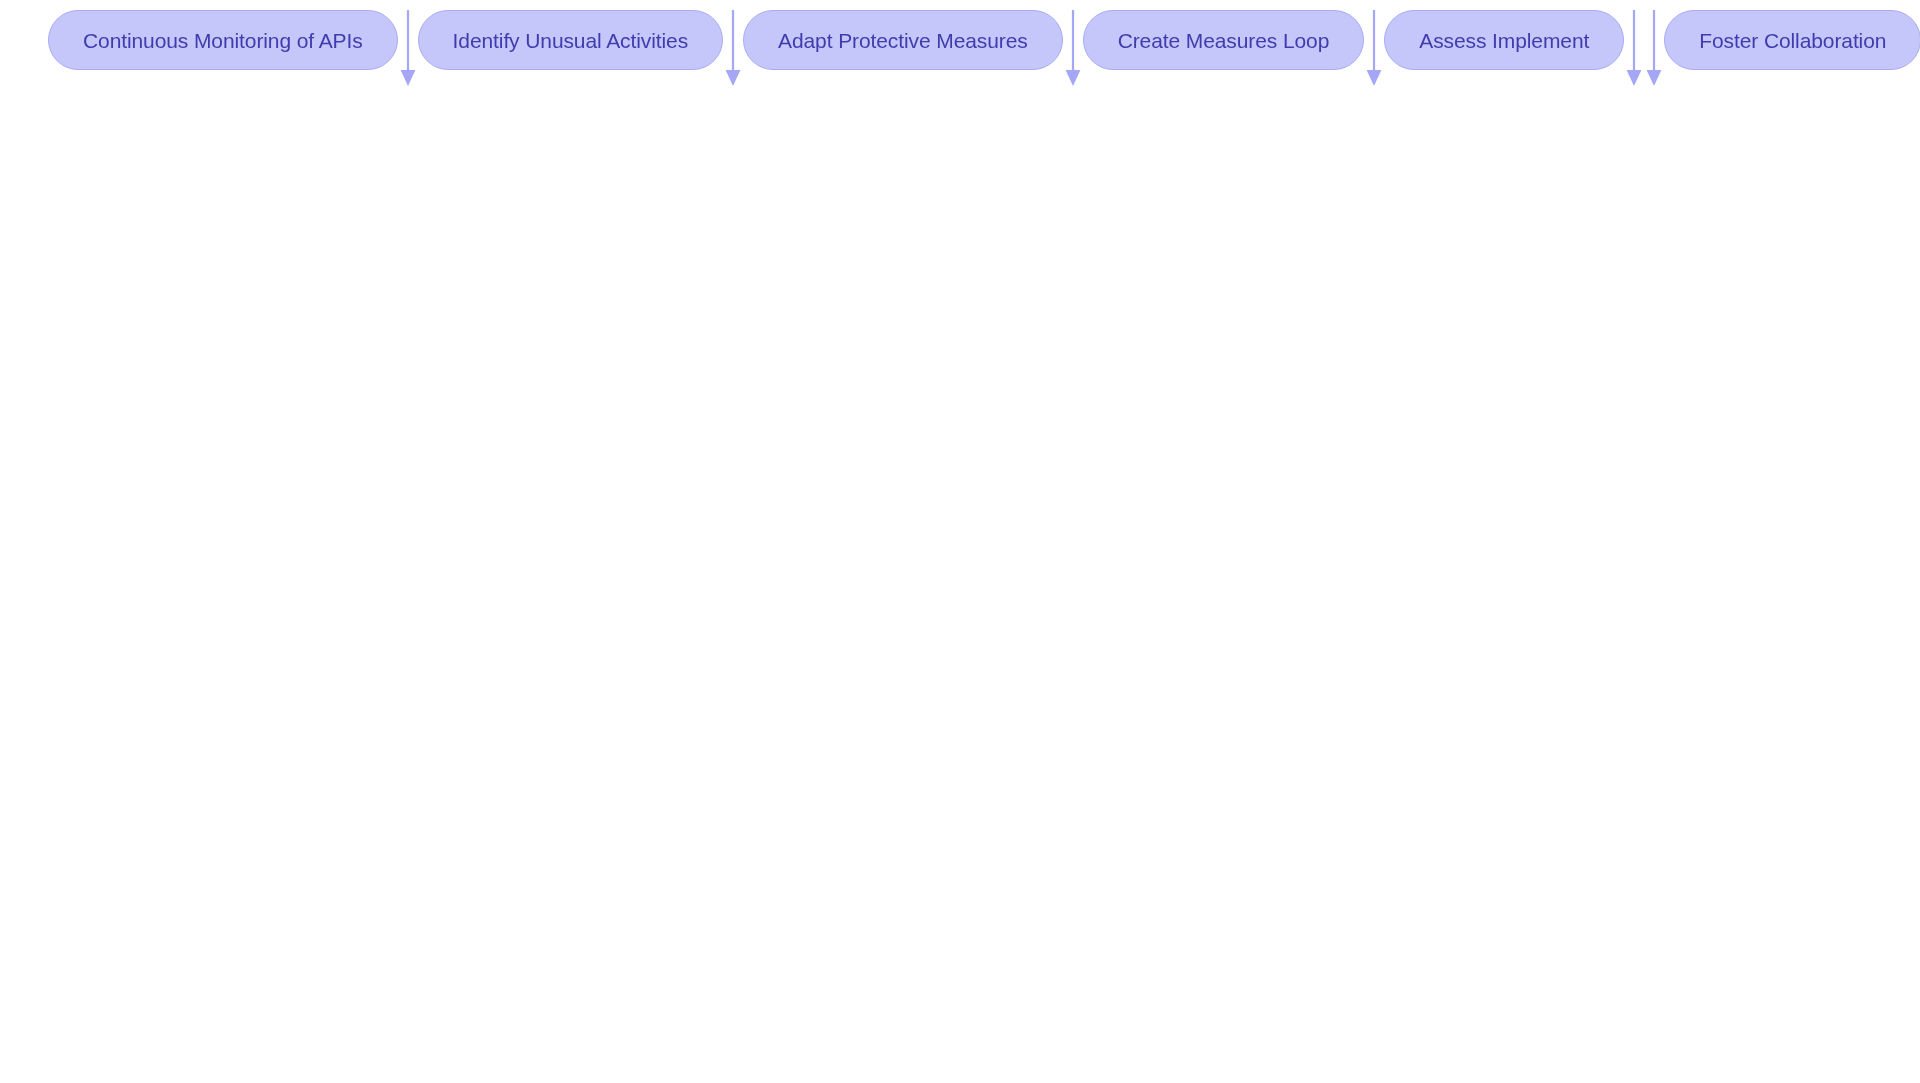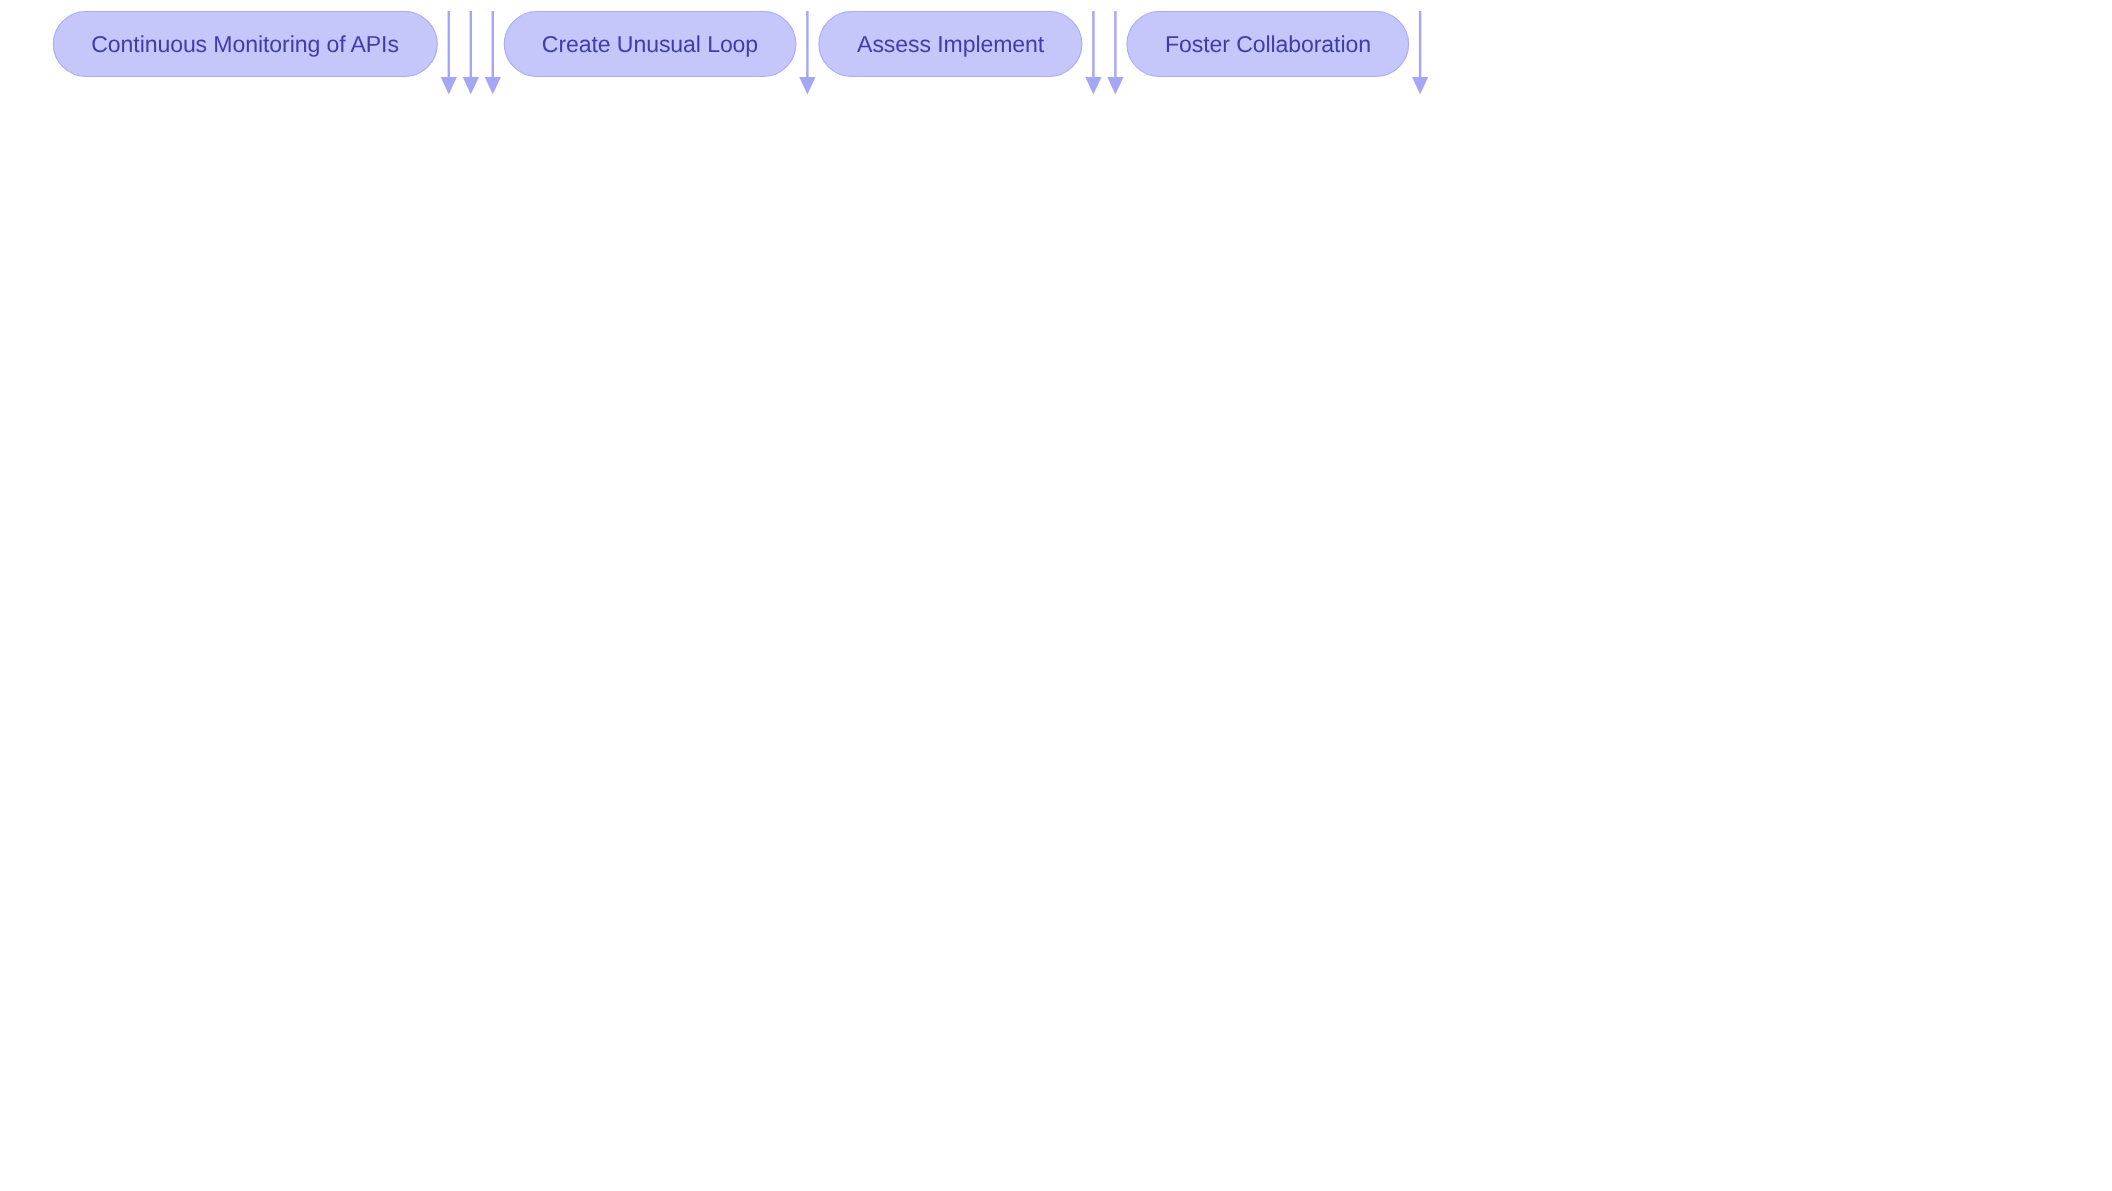--- a/index.html
+++ b/index.html
@@ -70,32 +70,38 @@
   <div class="flow-column">
 
     <div class="flow-node">
       <span class="flow-node-label">Continuous Monitoring of APIs</span>
     </div>
     <svg class="flow-connector" viewBox="0 0 20 80">
       <line x1="10" y1="0" x2="10" y2="64" stroke="#a5a6f6" stroke-width="2.2"></line>
       <polygon points="10,76 2.6,60 17.4,60" fill="#a5a6f6"></polygon>
     </svg>
 
-    <svg class="flow-connector" viewBox="0 0 20 80">
-      <line x1="10" y1="0" x2="10" y2="64" stroke="#a5a6f6" stroke-width="2.2"></line>
-      <polygon points="10,76 2.6,60 17.4,60" fill="#a5a6f6"></polygon>
-    </svg>
-
+    <div class="flow-node">
+      <span class="flow-node-label">Identify Unusual Activities</span>
+    </div>
     <svg class="flow-connector" viewBox="0 0 20 80">
       <line x1="10" y1="0" x2="10" y2="64" stroke="#a5a6f6" stroke-width="2.2"></line>
       <polygon points="10,76 2.6,60 17.4,60" fill="#a5a6f6"></polygon>
     </svg>
 
     <div class="flow-node">
-      <span class="flow-node-label">Create Unusual Loop</span>
+      <span class="flow-node-label">Adapt Protective Measures</span>
+    </div>
+    <svg class="flow-connector" viewBox="0 0 20 80">
+      <line x1="10" y1="0" x2="10" y2="64" stroke="#a5a6f6" stroke-width="2.2"></line>
+      <polygon points="10,76 2.6,60 17.4,60" fill="#a5a6f6"></polygon>
+    </svg>
+
+    <div class="flow-node">
+      <span class="flow-node-label">Create Measures Loop</span>
     </div>
     <svg class="flow-connector" viewBox="0 0 20 80">
       <line x1="10" y1="0" x2="10" y2="64" stroke="#a5a6f6" stroke-width="2.2"></line>
       <polygon points="10,76 2.6,60 17.4,60" fill="#a5a6f6"></polygon>
     </svg>
 
     <div class="flow-node">
       <span class="flow-node-label">Assess Implement</span>
     </div>
     <svg class="flow-connector" viewBox="0 0 20 80">

